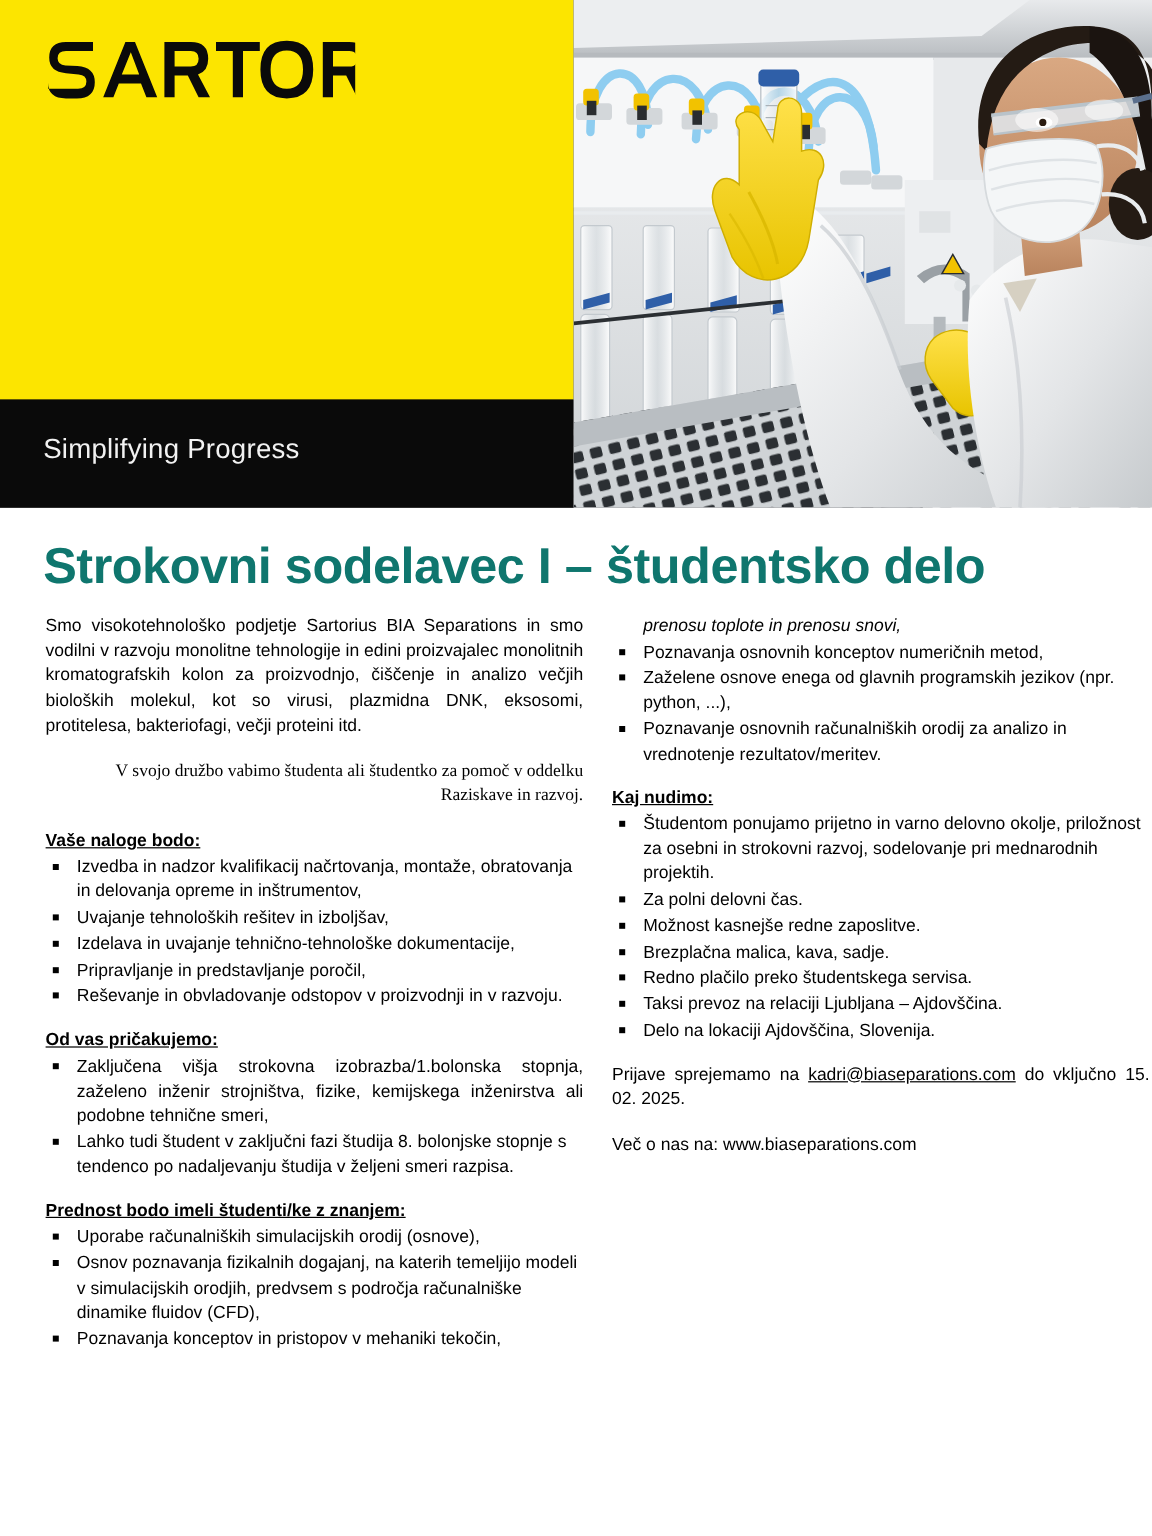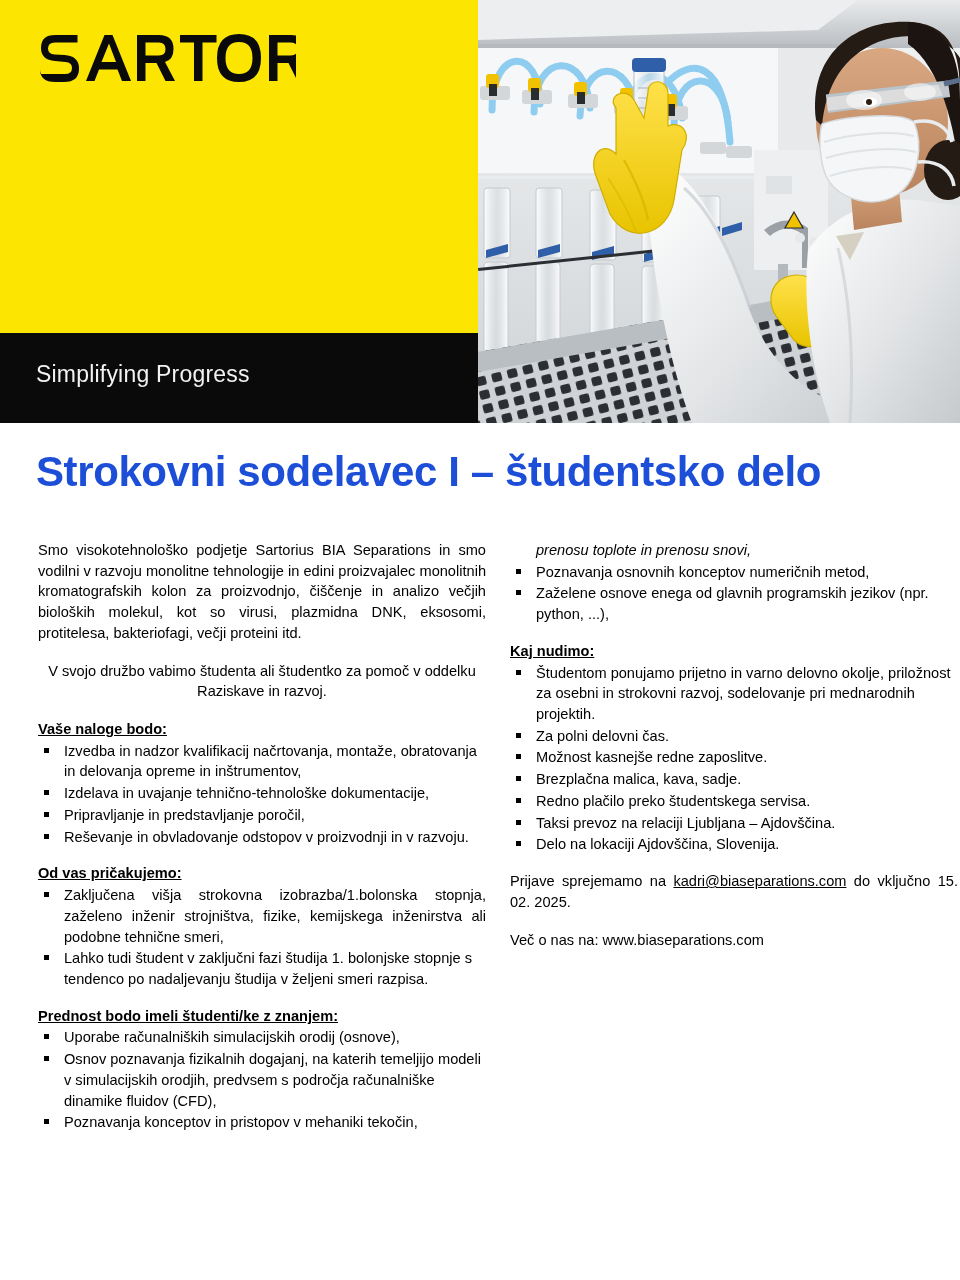--- a/index.html
+++ b/index.html
@@ -62,45 +62,45 @@
 
   
   .title {
     position: absolute;
     left: 36px;
     top: 448px;
     font-size: 42px;
     font-weight: 700;
     letter-spacing: -.4px;
     white-space: nowrap;
-    color: #1d4ed8;
+    color: #0f766e;
   }
 
   
   .columns {
     position: absolute;
     left: 0;
-    top: 540px;
+    top: 512px;
     width: 960px;
     display: flex;
     gap: 0;
   }
   .col {
     width: 448px;
     font-size: 14.6px;
     line-height: 1.42;
   }
   .col-left  { margin-left: 38px; }
   .col-right { margin-left: 24px; }
 
   p.body {
     margin: 0 0 17px 0;
     text-align: justify;
   }
-  p.body.noj { text-align: center; }
+  p.body.noj { text-align: right; font-family: Liberation Serif, serif; }
 
   h3.section {
     margin: 0 0 1px 0;
     font-size: 14.6px;
     font-weight: 700;
     text-decoration: underline;
   }
 
   ul.bullets {
     list-style: none;
@@ -377,46 +377,48 @@
 
   <div class="col col-left">
 
     <p class="body">Smo visokotehnološko podjetje Sartorius BIA Separations in smo vodilni v razvoju monolitne tehnologije in edini proizvajalec monolitnih kromatografskih kolon za proizvodnjo, čiščenje in analizo večjih bioloških molekul, kot so virusi, plazmidna DNK, eksosomi, protitelesa, bakteriofagi, večji proteini itd.</p>
 
     <p class="body noj">V svojo družbo vabimo študenta ali študentko za pomoč v oddelku Raziskave in razvoj.</p>
 
     <h3 class="section">Vaše naloge bodo:</h3>
     <ul class="bullets">
       <li>Izvedba in nadzor kvalifikacij načrtovanja, montaže, obratovanja in delovanja opreme in inštrumentov,</li>
+      <li>Uvajanje tehnoloških rešitev in izboljšav,</li>
       <li>Izdelava in uvajanje tehnično-tehnološke dokumentacije,</li>
       <li>Pripravljanje in predstavljanje poročil,</li>
       <li>Reševanje in obvladovanje odstopov v proizvodnji in v razvoju.</li>
     </ul>
 
     <h3 class="section">Od vas pričakujemo:</h3>
     <ul class="bullets">
       <li class="justify">Zaključena višja strokovna izobrazba/1.bolonska stopnja, zaželeno inženir strojništva, fizike, kemijskega inženirstva ali podobne tehnične smeri,</li>
-      <li>Lahko tudi študent v zaključni fazi študija 1. bolonjske stopnje s tendenco po nadaljevanju študija v željeni smeri razpisa.</li>
+      <li>Lahko tudi študent v zaključni fazi študija 8. bolonjske stopnje s tendenco po nadaljevanju študija v željeni smeri razpisa.</li>
     </ul>
 
     <h3 class="section">Prednost bodo imeli študenti/ke z znanjem:</h3>
     <ul class="bullets tight">
       <li>Uporabe računalniških simulacijskih orodij (osnove),</li>
       <li>Osnov poznavanja fizikalnih dogajanj, na katerih temeljijo modeli v simulacijskih orodjih, predvsem s področja računalniške dinamike fluidov (CFD),</li>
       <li>Poznavanja konceptov in pristopov v mehaniki tekočin,</li>
     </ul>
 
   </div>
 
   <div class="col col-right">
 
     <ul class="bullets">
       <li class="cont">prenosu toplote in prenosu snovi,</li>
       <li>Poznavanja osnovnih konceptov numeričnih metod,</li>
       <li>Zaželene osnove enega od glavnih programskih jezikov (npr. python, ...),</li>
+      <li>Poznavanje osnovnih računalniških orodij za analizo in vrednotenje rezultatov/meritev.</li>
     </ul>
 
     <h3 class="section">Kaj nudimo:</h3>
     <ul class="bullets">
       <li>Študentom ponujamo prijetno in varno delovno okolje, priložnost za osebni in strokovni razvoj, sodelovanje pri mednarodnih projektih.</li>
       <li>Za polni delovni čas.</li>
       <li>Možnost kasnejše redne zaposlitve.</li>
       <li>Brezplačna malica, kava, sadje.</li>
       <li>Redno plačilo preko študentskega servisa.</li>
       <li>Taksi prevoz na relaciji Ljubljana – Ajdovščina.</li>

